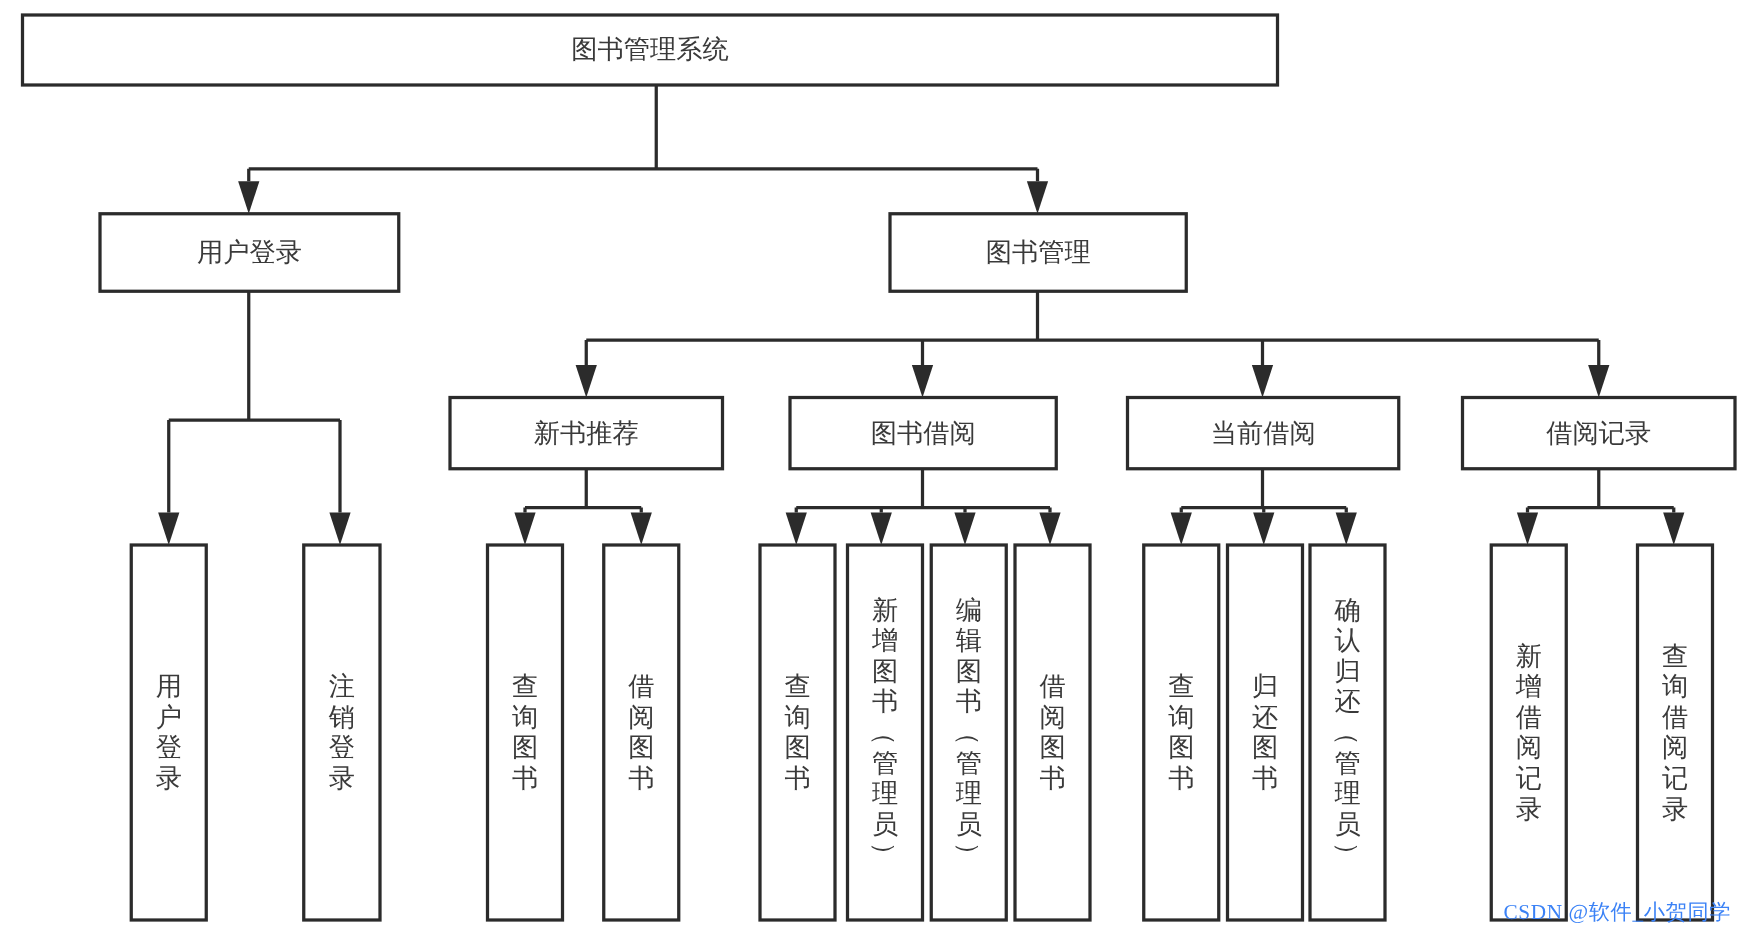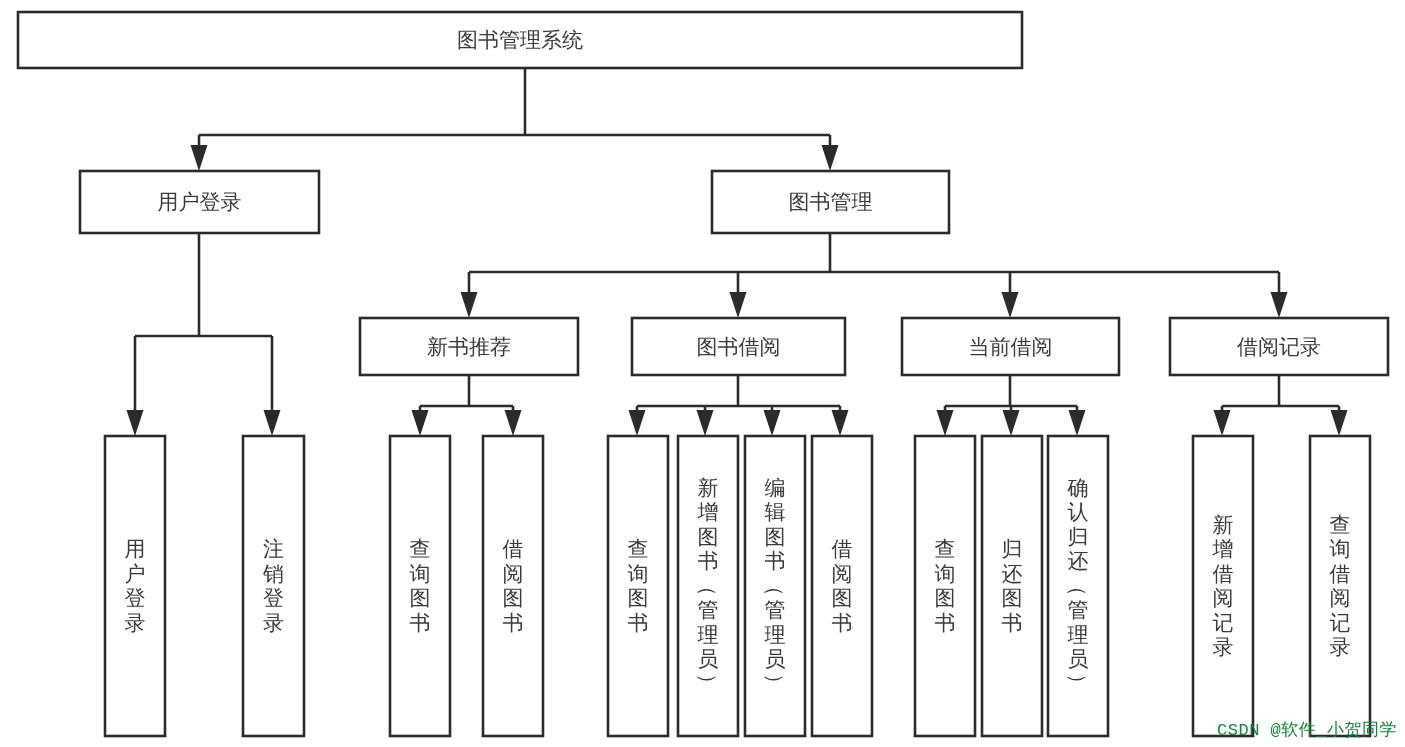--- a/index.html
+++ b/index.html
@@ -44,25 +44,25 @@
     stroke-width: 2.6;
     fill: none;
     stroke-linecap: butt;
   }
   .arrow-head {
     fill: #2b2b2b;
     stroke: none;
   }
   .watermark {
     position: absolute;
-    right: 8px;
+    right: 20px;
     bottom: 6px;
-    font-family: Liberation Mono, monospace;
+    font-family: Liberation Serif, serif;
     font-size: 17px;
-    color: #15803d;
+    color: #3b82f6;
     white-space: nowrap;
     letter-spacing: 0.5px;
     pointer-events: none;
   }
 </style>
 </head>
 <body>
 
 <svg id="diagram-root" viewBox="0 0 1405 747" width="1405" height="747">
 

